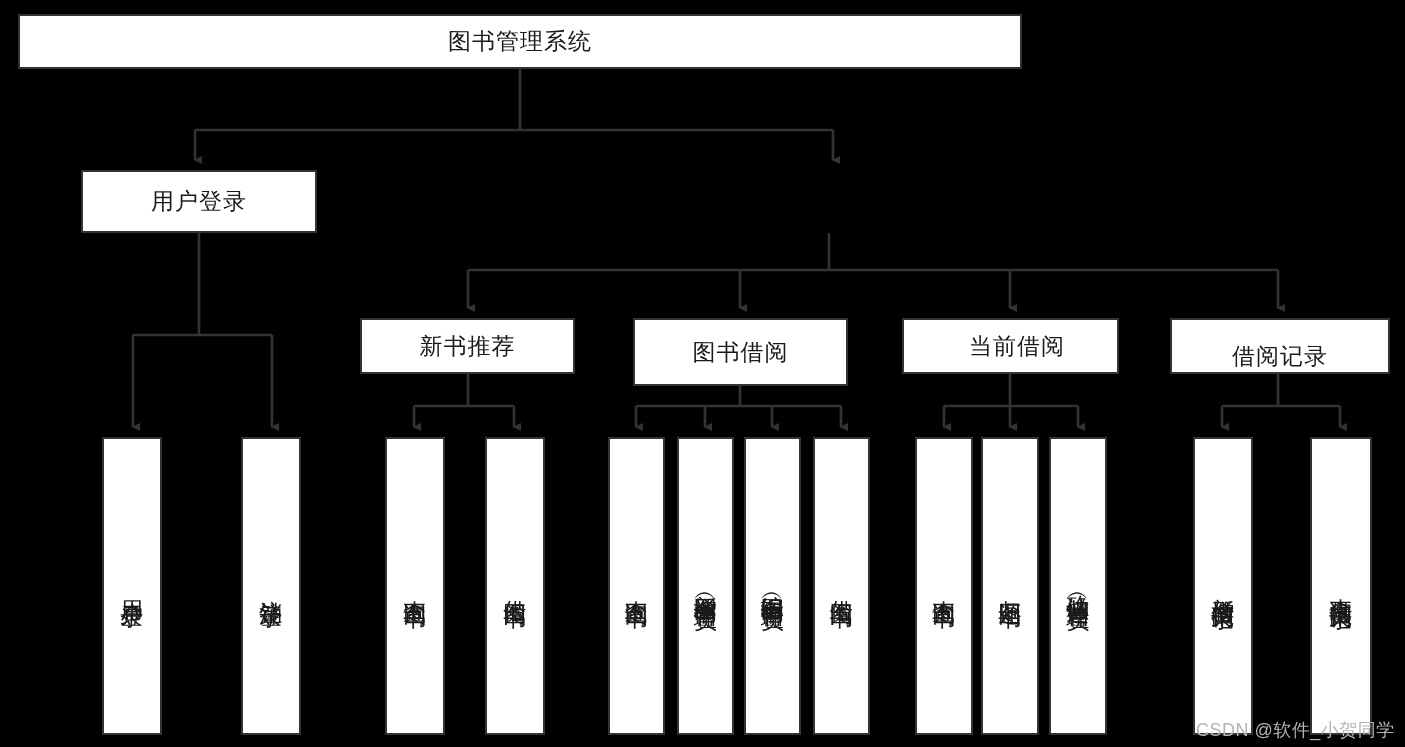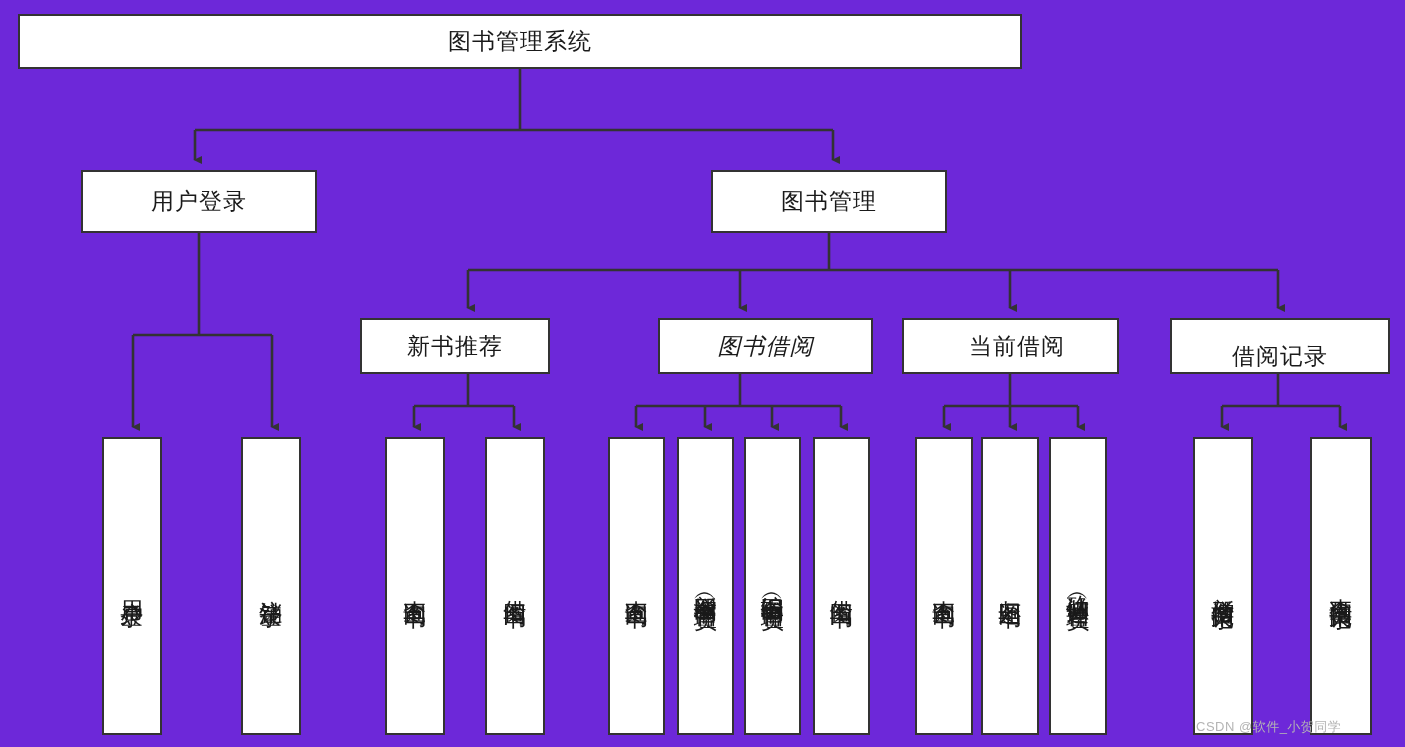--- a/index.html
+++ b/index.html
@@ -7,21 +7,21 @@
     padding: 0;
     background: #ffffff;
   }
   body {
     font-family: "Liberation Sans", "DejaVu Sans", sans-serif;
   }
   #canvas {
     position: relative;
     width: 1405px;
     height: 747px;
-    background: #6d28d9;
+    background: #000000;
     overflow: hidden;
   }
   svg.connectors {
     position: absolute;
     left: 0;
     top: 0;
     width: 1405px;
     height: 747px;
     pointer-events: none;
   }
@@ -50,21 +50,21 @@
     text-orientation: upright;
     font-size: 23px;
     line-height: 1.16;
     letter-spacing: 2px;
     text-align: center;
     white-space: nowrap;
     color: #1a1a1a;
   }
   .watermark {
     position: absolute;
-    font-size: 13px;
+    font-size: 18px;
     color: #b4b4b4;
     white-space: nowrap;
     letter-spacing: 0.5px;
   }
 </style>
 </head>
 <body>
 
 <div id="canvas">
 
@@ -118,28 +118,25 @@
     </g>
   </svg>
 
   <div class="node node-h" style="left:18px; top:14px; width:1004px; height:55px;">
     <span>图书管理系统</span>
   </div>
 
   <div class="node node-h" style="left:81px; top:170px; width:236px; height:63px;">
     <span>用户登录</span>
   </div>
-  <div class="node node-h" style="left:711px; top:170px; width:236px; height:63px;">
-    <span>图书管理</span>
-  </div>
 
-  <div class="node node-h" style="left:360px; top:318px; width:190px; height:56px;text-align:right;">
+  <div class="node node-h" style="left:360px; top:318px; width:215px; height:56px;text-align:right;">
     <span>新书推荐</span>
   </div>
-  <div class="node node-h" style="left:658px; top:318px; width:215px; height:56px;font-style:italic;">
+  <div class="node node-h" style="left:633px; top:318px; width:215px; height:68px;">
     <span>图书借阅</span>
   </div>
   <div class="node node-h" style="left:902px; top:318px; width:217px; height:56px;padding-left:13px;">
     <span>当前借阅</span>
   </div>
   <div class="node node-h" style="left:1170px; top:318px; width:220px; height:56px;align-items:flex-end;">
     <span>借阅记录</span>
   </div>
 
   <div class="node node-v" style="left:102px; top:437px; width:60px; height:298px;">

